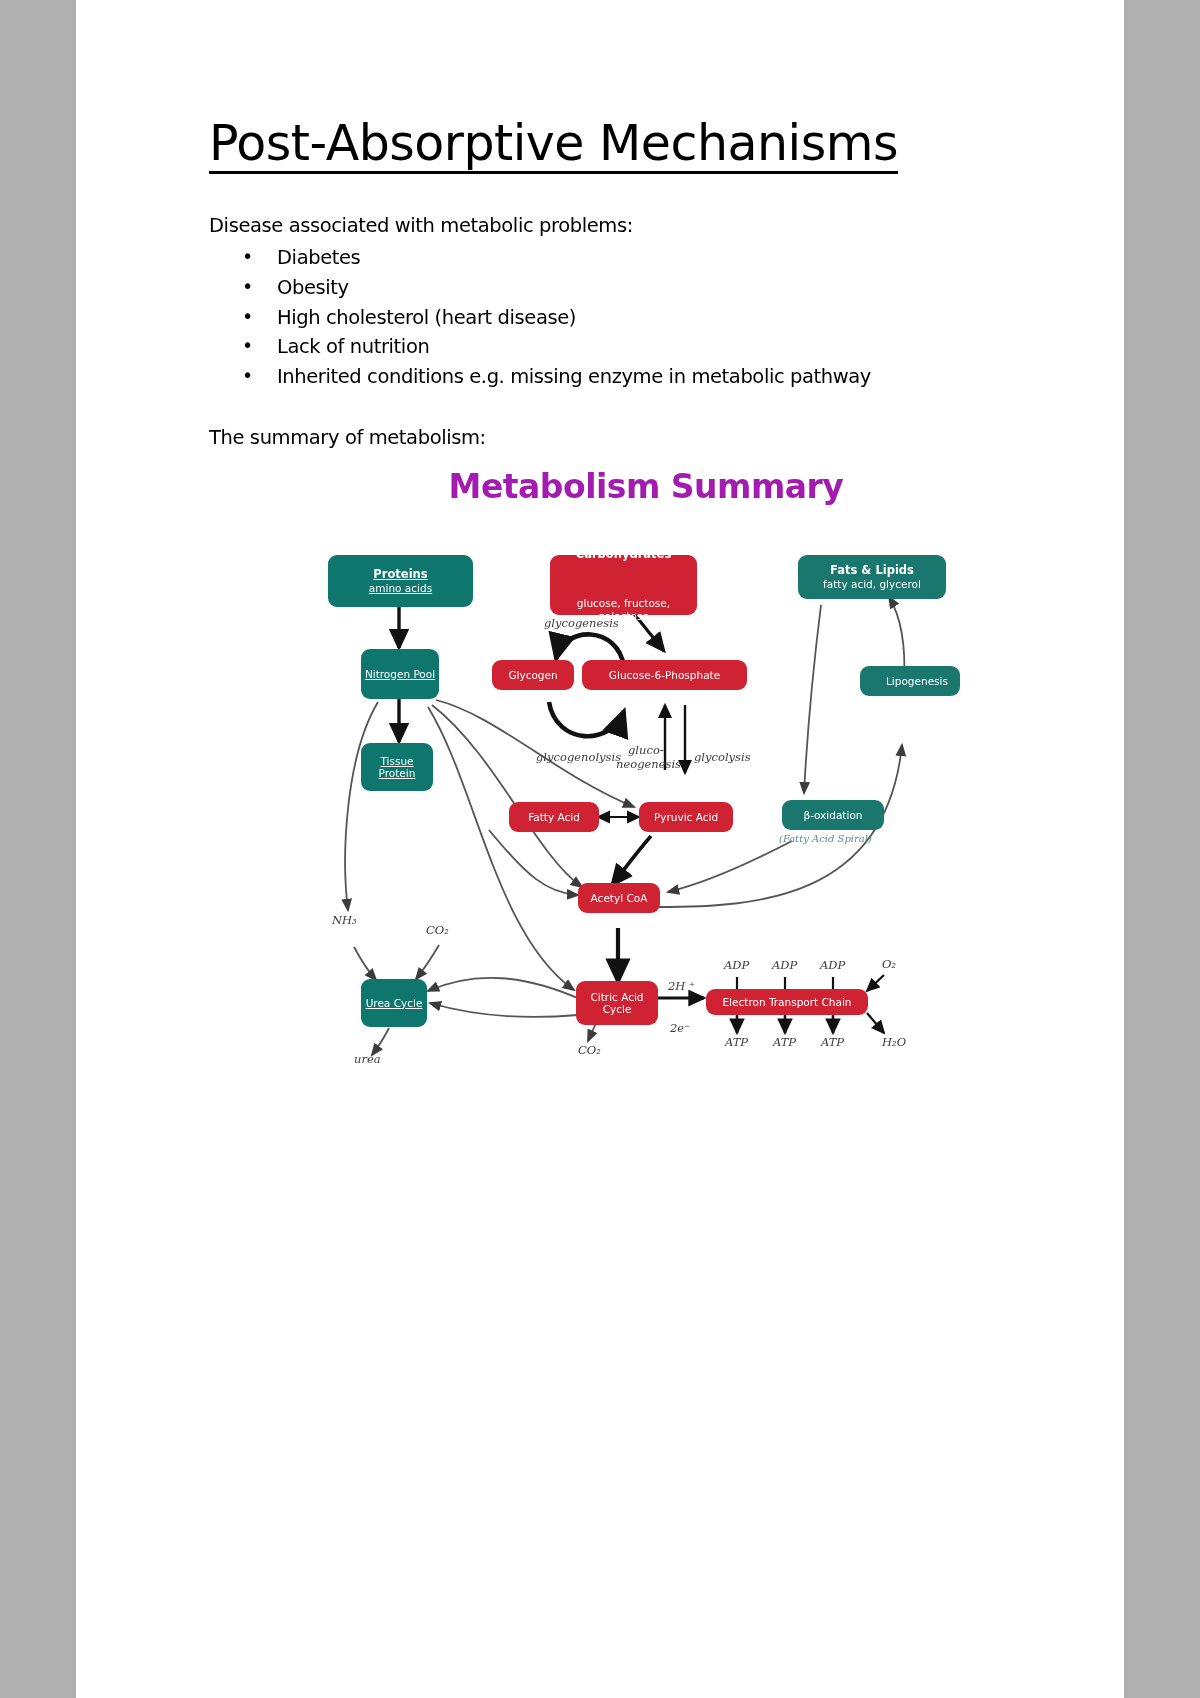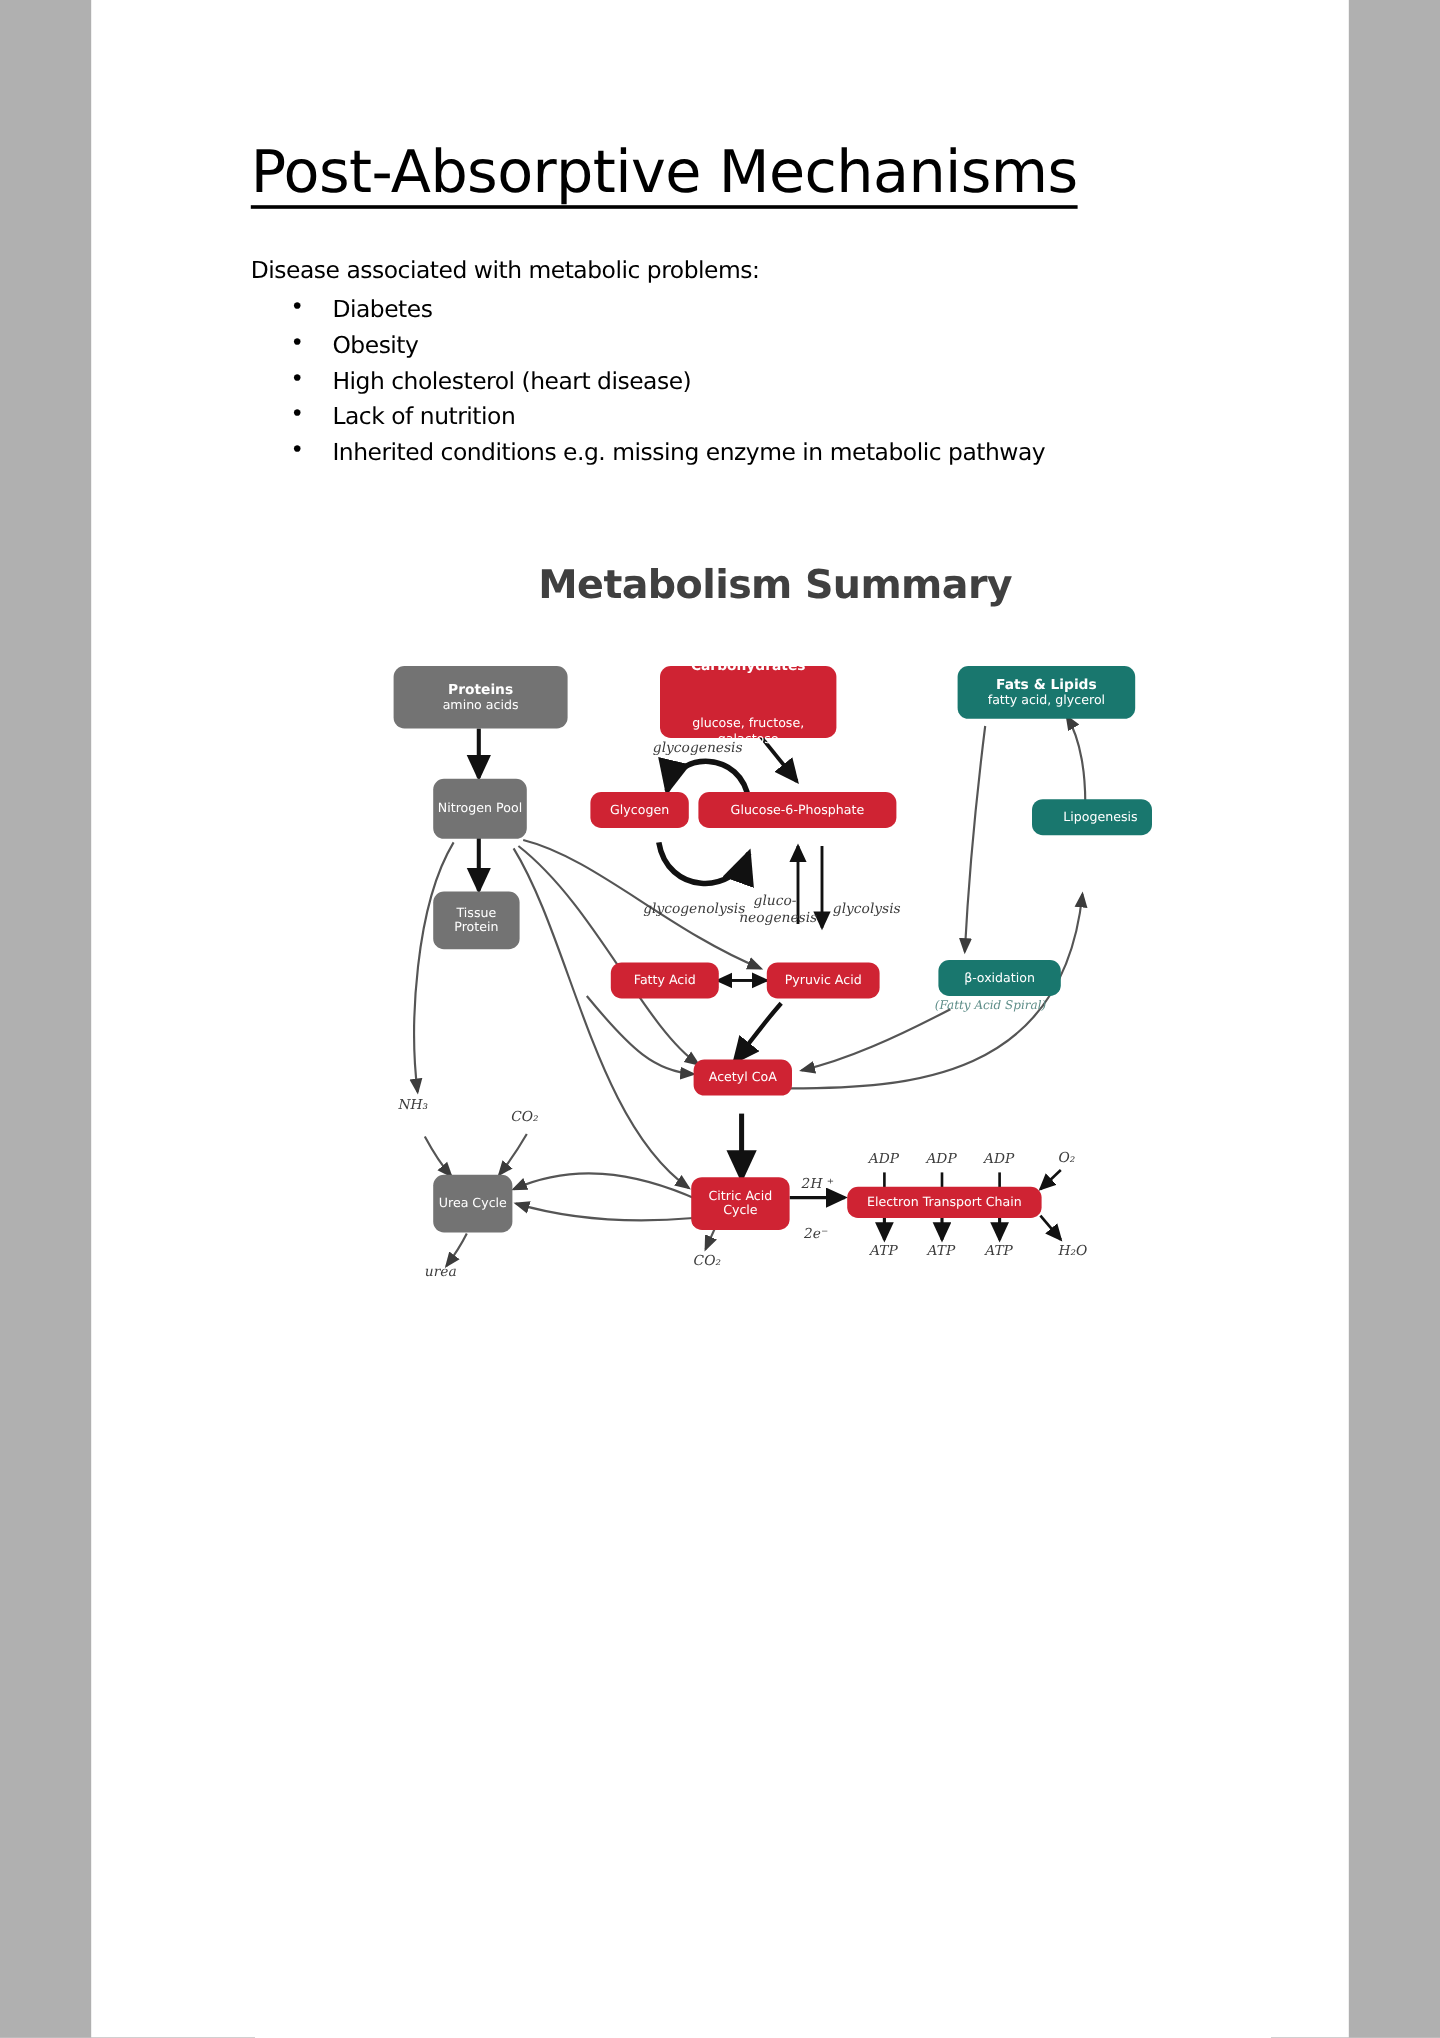--- a/index.html
+++ b/index.html
@@ -32,31 +32,31 @@
     content:"\2022";position:absolute;left:33px;top:-1px;font-size:19px;
   }
   .para2{margin-top:34px;}
 
   
   .diagram{position:absolute;left:230px;top:455px;width:680px;height:640px;}
   .diagram svg{display:block;}
   .dg-title{
     position:absolute;left:0;top:12px;width:680px;text-align:center;
     font-family:"DejaVu Sans",sans-serif;font-weight:bold;font-size:33px;
-    color:#404040;letter-spacing:-0.5px;
+    color:#a21caf;letter-spacing:-0.5px;
   }
   .node{
     position:absolute;border-radius:9px;color:#fff;text-align:center;
     font-family:"DejaVu Sans",sans-serif;
     display:flex;flex-direction:column;align-items:center;justify-content:center;
     line-height:1.18;box-sizing:border-box;
   }
   .node .t1{font-weight:bold;font-size:11.5px;}
   .node .t2{font-size:10.5px;font-weight:400;}
-  .green{background:#737373;}
+  .green{background:#0f766e;text-decoration:underline;}
   .red{background:#cf2333;gap:36px;}
   .teal{background:#19776e;}
   .lbl{
     position:absolute;font-family:"DejaVu Serif",serif;font-style:italic;
     font-size:11.5px;color:#3c3c3c;white-space:nowrap;
   }
   .lbl.sm{font-size:10px;}
   .lbl.c{text-align:center;}
 </style>
 </head>
@@ -73,20 +73,21 @@
     <div class="para">Disease associated with metabolic problems:</div>
 
     <ul class="bullets">
       <li>Diabetes</li>
       <li>Obesity</li>
       <li>High cholesterol (heart disease)</li>
       <li>Lack of nutrition</li>
       <li>Inherited conditions e.g. missing enzyme in metabolic pathway</li>
     </ul>
 
+    <div class="para para2">The summary of metabolism:</div>
   </div>
 
   <div class="diagram">
 
     <div class="dg-title">Metabolism Summary</div>
 
     <svg width="680" height="640" style="position:absolute;left:0;top:0;">
       <defs>
         <marker id="ahB" markerWidth="7" markerHeight="7" refX="5.6" refY="3" orient="auto">
           <path d="M0,0 L6.5,3 L0,6 z" fill="#111"></path>

